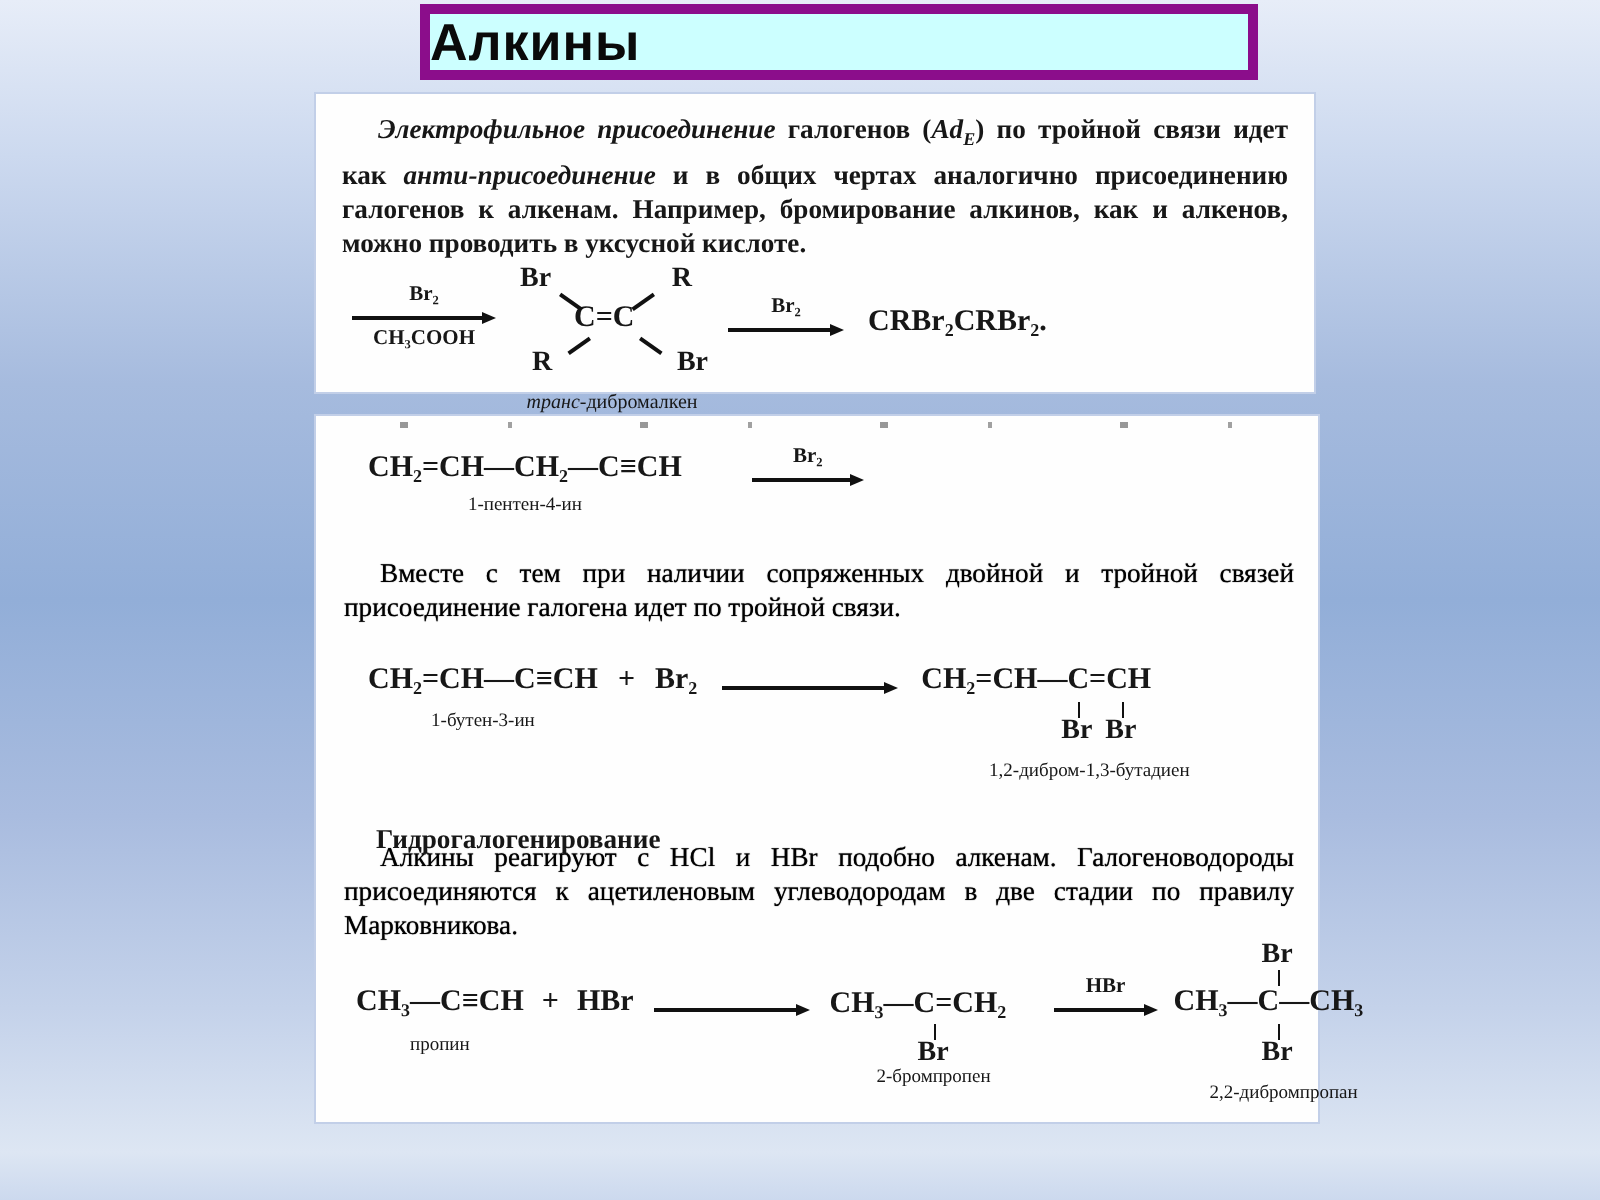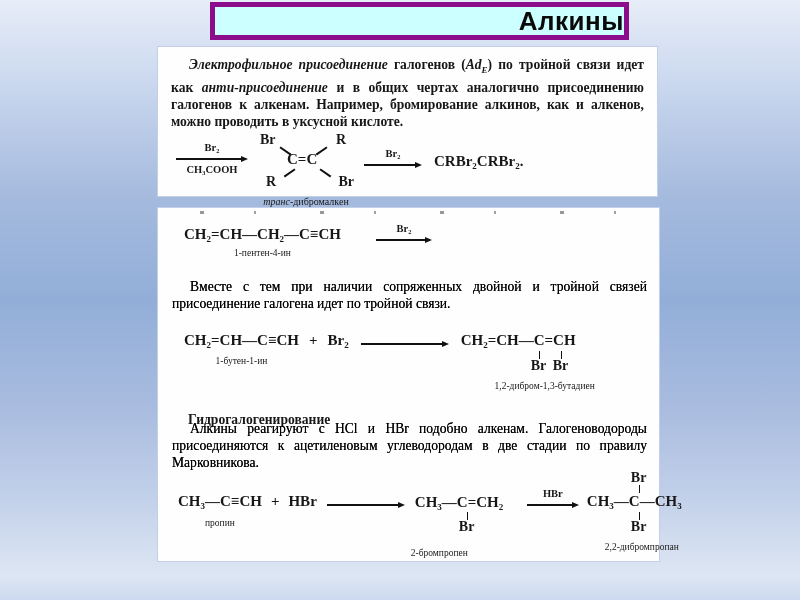--- a/index.html
+++ b/index.html
@@ -6,21 +6,21 @@
   html,body { width:800px; height:600px; overflow:hidden; }
   body {
     font-family:"Liberation Serif","DejaVu Serif",serif;
     color:#171717;
     background:linear-gradient(180deg,#e7edf8 0%,#ccd9ef 13%,#a6bbde 32%,#92aed8 50%,#a9bcdf 68%,#c4d2ea 84%,#dde6f3 96%,#ccd9ee 100%);
     position:relative;
   }
   .title-box{
     position:absolute;left:210px;top:2px;width:419px;height:38px;
     background:#ccffff;border:5px solid #8b0d8b;
-    display:flex;align-items:center;justify-content:flex-end;
+    display:flex;align-items:center;justify-content:flex-start;
   }
   .title-box span{
     font-family:"Liberation Sans","DejaVu Sans",sans-serif;
     font-weight:bold;font-size:26px;letter-spacing:.5px;color:#0a0a0a;
   }
   .paper{position:absolute;background:#fefefe;border:1px solid #c2cfe8;}
   .box1{left:157px;top:46px;width:501px;height:151px;padding:9px 13px 0;}
   .box2{left:157px;top:207px;width:503px;height:355px;}
   .para{font-size:13.6px;line-height:17px;font-weight:bold;text-align:justify;text-indent:18px;}
   .para2w{font-weight:normal;color:#000;text-shadow:0 0 .5px #222;}
@@ -118,21 +118,21 @@
             <div class="ah"></div>
           </div>
       </div>
     </div>
 
     <p class="para para2w abs" style="left:14px;top:70px;right:12px;">Вместе с тем при наличии сопряженных двойной и тройной связей присоединение галогена идет по тройной связи.</p>
 
     <div class="row abs" style="left:26px;top:124px;">
       <div class="col">
         <span class="f">CH₂=CH—C≡CH</span>
-        <span class="lbl2" style="margin-top:7px;">1-бутен-1-ин</span>
+        <span class="lbl2" style="margin-top:7px;">1-бутен-3-ин</span>
       </div>
       <span class="f" style="padding:0 10px;">+</span>
       <span class="f">Br₂</span>
       <div class="aline" style="width:88px;margin:9px 12px 0;">
           <div class="bar"></div>
           <div class="ah"></div>
         </div>
       <div style="position:relative;width:168px;height:64px;">
         <span class="f abs" style="left:0;top:0;">CH₂=CH—C=CH</span>
         <div class="vbond" style="left:78px;top:19px;height:8px;"></div>
@@ -155,21 +155,21 @@
       <span class="f" style="padding:21px 9px 0;">+</span>
       <span class="f" style="padding-top:21px;">HBr</span>
       <div class="aline" style="width:78px;margin:30px 10px 0;">
           <div class="bar"></div>
           <div class="ah"></div>
         </div>
       <div style="position:relative;width:112px;height:96px;padding-top:21px;">
         <span class="f">CH₃—C=CH₂</span>
         <div class="vbond" style="left:52px;top:40px;height:8px;"></div>
         <span class="f abs" style="left:44px;top:47px;font-size:14px;">Br</span>
-        <span class="lbl2 abs" style="left:-4px;top:76px;width:112px;">2-бромпропен</span>
+        <span class="lbl2 abs" style="left:-4px;top:62px;width:112px;text-align:center;">2-бромпропен</span>
       </div>
       <div class="arrow-col" style="width:52px;margin:16px 8px 0 0;">
         <span class="atop">HBr</span>
         <div class="aline">
             <div class="bar"></div>
             <div class="ah"></div>
           </div>
       </div>
       <div style="position:relative;width:110px;height:96px;">
         <span class="f abs" style="left:44px;top:-2px;font-size:14px;">Br</span>

